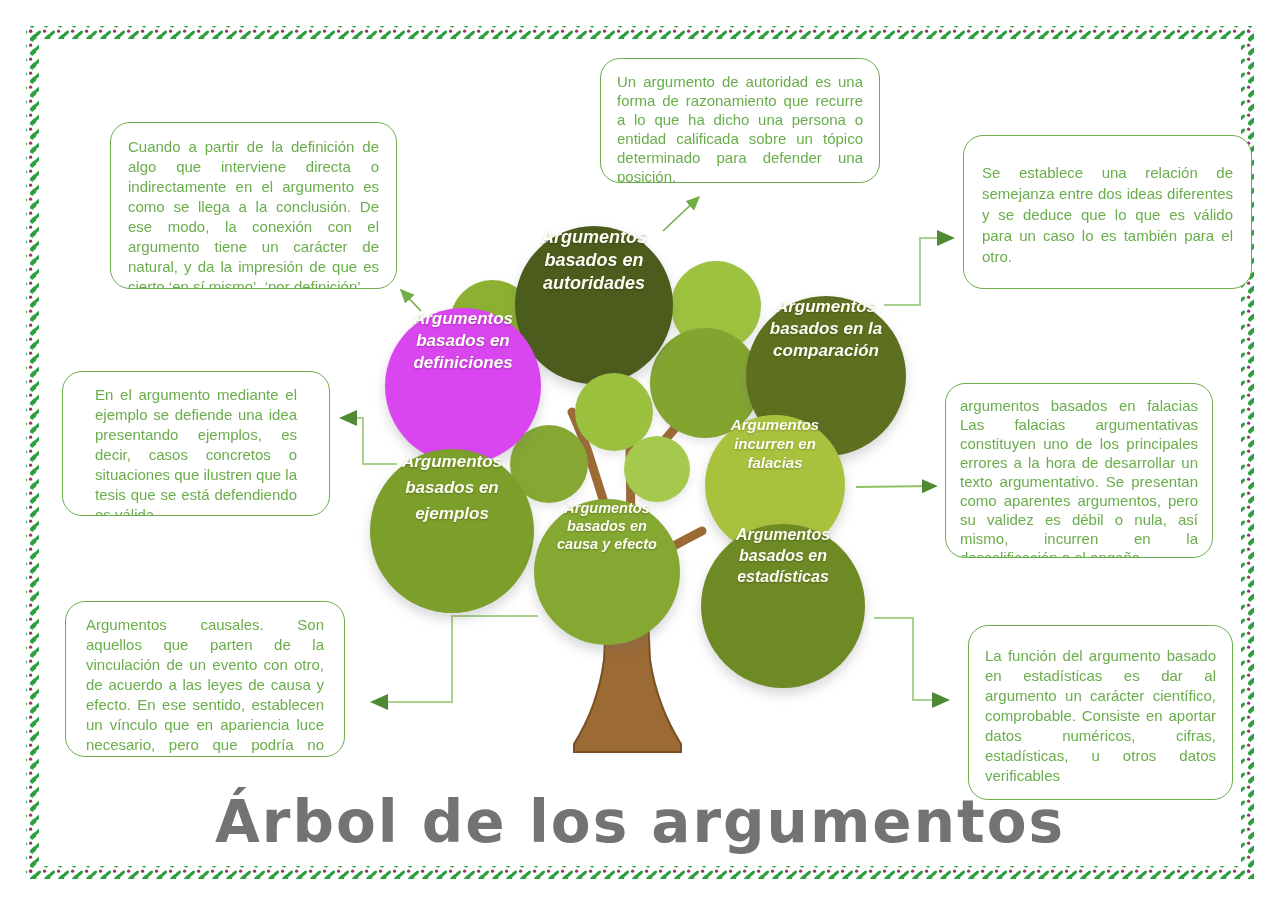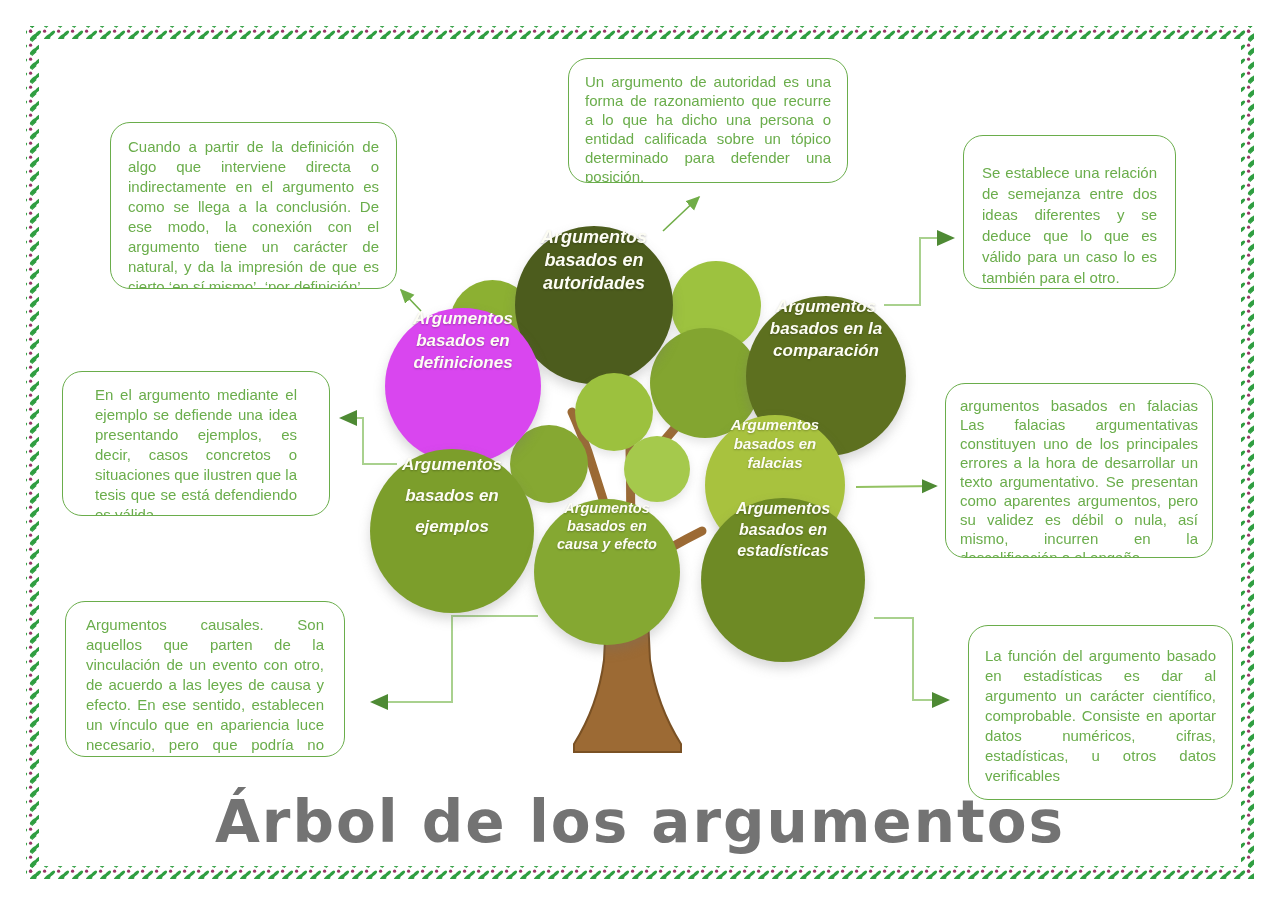--- a/index.html
+++ b/index.html
@@ -9,23 +9,23 @@
   
   .frame-svg{position:absolute;left:0;top:0;width:1280px;height:905px;pointer-events:none;}
 
   
   .connector-svg{position:absolute;left:0;top:0;width:1280px;height:905px;pointer-events:none;}
 
   
   .callout{position:absolute;box-sizing:border-box;background:#fff;
     border:1.6px solid #6aad4b;border-radius:20px;color:#6aad4b;
     font-size:15px;line-height:20px;text-align:justify;overflow:hidden;}
-  .co-authority  {left:568px;top:58px;  width:280px;height:125px;padding:13px 16px;line-height:19px;}
+  .co-authority  {left:600px;top:58px;  width:280px;height:125px;padding:13px 16px;line-height:19px;}
   .co-definition {left:110px;top:122px; width:287px;height:167px;padding:14px 17px;}
-  .co-comparison {left:963px;top:135px; width:213px;height:154px;padding:26px 18px;line-height:21px;}
+  .co-comparison {left:963px;top:135px; width:289px;height:154px;padding:26px 18px;line-height:21px;}
   .co-example    {left:62px; top:371px; width:268px;height:145px;padding:13px 32px;}
   .co-fallacy    {left:945px;top:383px; width:268px;height:175px;padding:12px 14px;line-height:19px;}
   .co-causal     {left:65px; top:601px; width:280px;height:156px;padding:13px 20px;}
   .co-statistics {left:968px;top:625px; width:265px;height:175px;padding:20px 16px;}
 
   
   .tree-svg{position:absolute;left:0;top:0;width:1280px;height:905px;pointer-events:none;}
   .circle{position:absolute;border-radius:50%;}
   .decor{box-shadow:0 5px 9px rgba(120,120,120,.18);}
   .node{display:flex;align-items:flex-start;justify-content:center;text-align:center;
@@ -38,23 +38,23 @@
   .c-decor-b{left:671px;top:261px;width:90px; height:90px; background:#9dc23f;}
   .c-decor-c{left:650px;top:328px;width:110px;height:110px;background:#83a530;}
   .c-decor-d{left:575px;top:373px;width:78px; height:78px; background:#9cc13e;}
   .c-decor-e{left:510px;top:425px;width:78px; height:78px; background:#86a832;}
   .c-decor-f{left:624px;top:436px;width:66px; height:66px; background:#a5c94c;}
 
   .c-autoridades {left:515px;top:226px;width:158px;height:158px;background:#4c5c1d;font-size:18px;line-height:23px;}
   .c-definiciones{left:385px;top:308px;width:156px;height:156px;background:#d946ef;font-size:17px;line-height:22px;}
   .c-comparacion {left:746px;top:296px;width:160px;height:160px;background:#5d701f;font-size:17px;line-height:22px;}
   .c-falacias    {left:705px;top:415px;width:140px;height:140px;background:#a8c23e;font-size:15px;line-height:19px;}
-  .c-ejemplos    {left:370px;top:449px;width:164px;height:164px;background:#7c9e2b;font-size:17px;line-height:31px;}
+  .c-ejemplos    {left:370px;top:449px;width:164px;height:164px;background:#7c9e2b;font-size:17px;line-height:26px;}
   .c-causa       {left:534px;top:499px;width:146px;height:146px;background:#85a832;font-size:14.5px;line-height:18px;}
-  .c-estadisticas{left:701px;top:498px;width:164px;height:164px;background:#6e8a25;font-size:16px;line-height:21px;}
+  .c-estadisticas{left:701px;top:524px;width:164px;height:164px;background:#6e8a25;font-size:16px;line-height:21px;}
 
   
   .page-title{position:absolute;left:0;top:788px;width:100%;text-align:center;
     font-family:"DejaVu Sans",sans-serif;font-weight:700;font-size:58px;
     letter-spacing:2px;color:#737373;margin:0;}
 </style>
 </head>
 <body>
 
 <svg class="frame-svg" aria-hidden="true">
@@ -114,21 +114,21 @@
 </div>
 
 <div class="circle decor c-decor-d"></div>
 <div class="circle decor c-decor-e"></div>
 <div class="circle decor c-decor-f"></div>
 
 <div class="circle node c-definiciones">
   <span>Argumentos basados en definiciones</span>
 </div>
 <div class="circle node c-falacias">
-  <span>Argumentos basados en falacias</span>
+  <span>Argumentos incurren en falacias</span>
 </div>
 <div class="circle node c-ejemplos">
   <span>Argumentos basados en ejemplos</span>
 </div>
 <div class="circle node c-causa">
   <span>Argumentos basados en causa y efecto</span>
 </div>
 <div class="circle node c-estadisticas">
   <span>Argumentos basados en estadísticas</span>
 </div>

